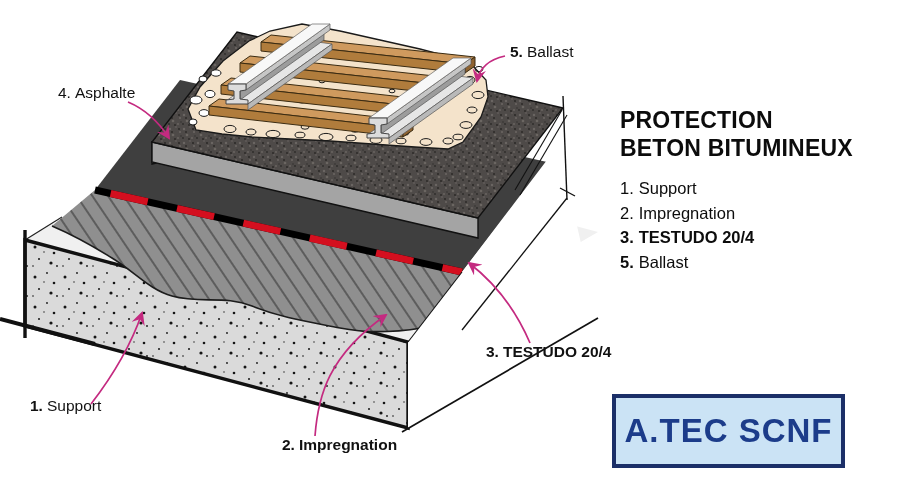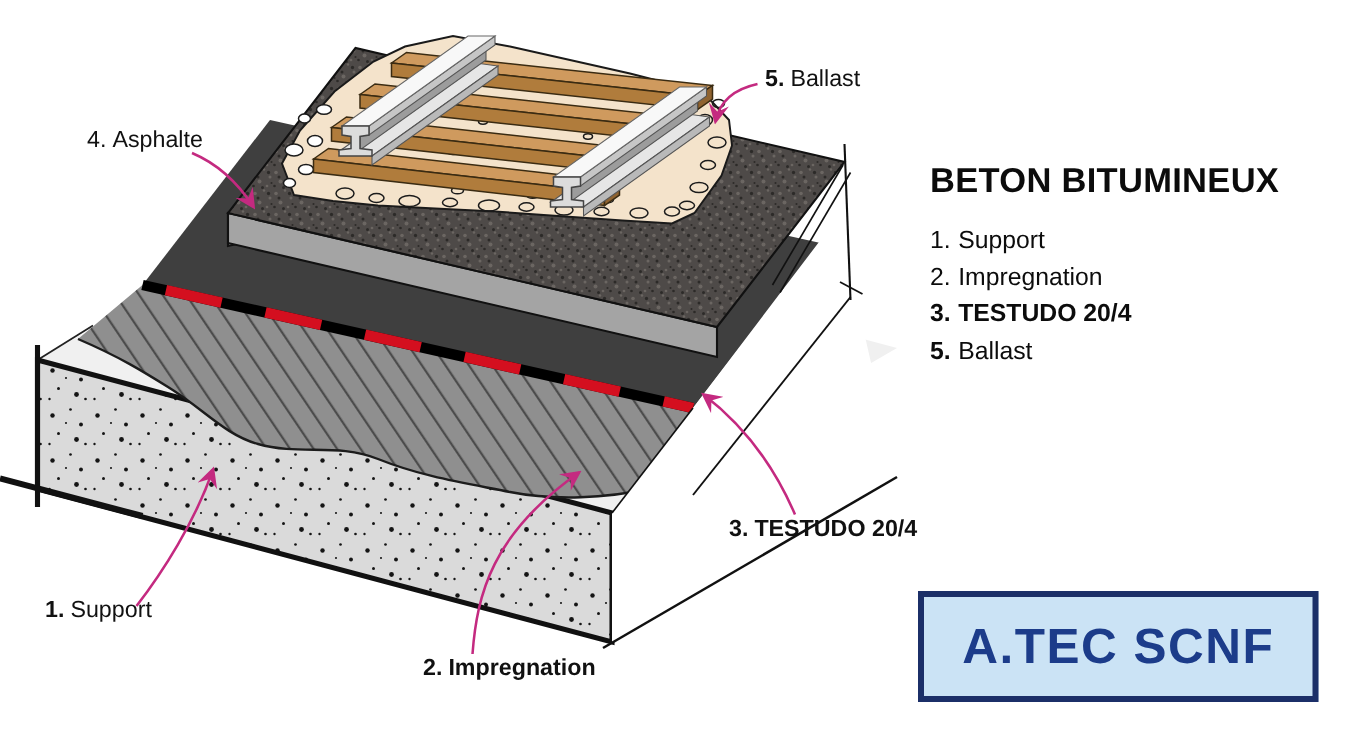--- a/index.html
+++ b/index.html
@@ -7,21 +7,21 @@
           font-family:"Liberation Sans",sans-serif;}
   svg text{font-family:"Liberation Sans",sans-serif;fill:#111;}
   .panel{position:absolute;left:620px;top:106px;color:#0c0c0c;}
   .panel-title{font-size:23px;font-weight:bold;line-height:28px;letter-spacing:.2px;}
   .panel-list{list-style:none;margin:14px 0 0 0;padding:0;font-size:16.5px;}
   .panel-list li{line-height:24.6px;}
   .panel-list .num{display:inline-block;min-width:0;}
   .num-bold .num{font-weight:bold;}
   .all-bold{font-weight:bold;}
   .panel-list .lbl{margin-left:5px;}
-  .brand-box{position:absolute;left:612px;top:394px;width:267px;height:74px;
+  .brand-box{position:absolute;left:612px;top:394px;width:233px;height:74px;
              background:#cbe3f5;border:4px solid #1b2f68;box-sizing:border-box;
              display:flex;align-items:center;justify-content:center;
              font-size:33px;font-weight:bold;color:#1c3c8a;letter-spacing:1px;}
 </style>
 </head>
 <body>
 
 <div class="canvas">
 
 <svg width="900" height="487" viewBox="0 0 900 487">
@@ -187,20 +187,21 @@
     <text x="510" y="57"><tspan font-weight="bold">5.</tspan><tspan dx="4">Ballast</tspan></text>
     <text x="30" y="411"><tspan font-weight="bold">1.</tspan><tspan dx="4">Support</tspan></text>
     <text x="282" y="450" font-weight="bold"><tspan>2.</tspan><tspan dx="4">Impregnation</tspan></text>
     <text x="486" y="357" font-weight="bold"><tspan>3.</tspan><tspan dx="4">TESTUDO 20/4</tspan></text>
   </g>
 </svg>
 
 
 <div class="panel">
   <div class="panel-title">
+    <div>PROTECTION</div>
     <div>BETON BITUMINEUX</div>
   </div>
   <ul class="panel-list">
     <li><span class="num">1.</span><span class="lbl">Support</span></li>
     <li><span class="num">2.</span><span class="lbl">Impregnation</span></li>
     <li class="all-bold"><span class="num">3.</span><span class="lbl">TESTUDO 20/4</span></li>
     <li class="num-bold"><span class="num">5.</span><span class="lbl">Ballast</span></li>
   </ul>
 </div>
 

